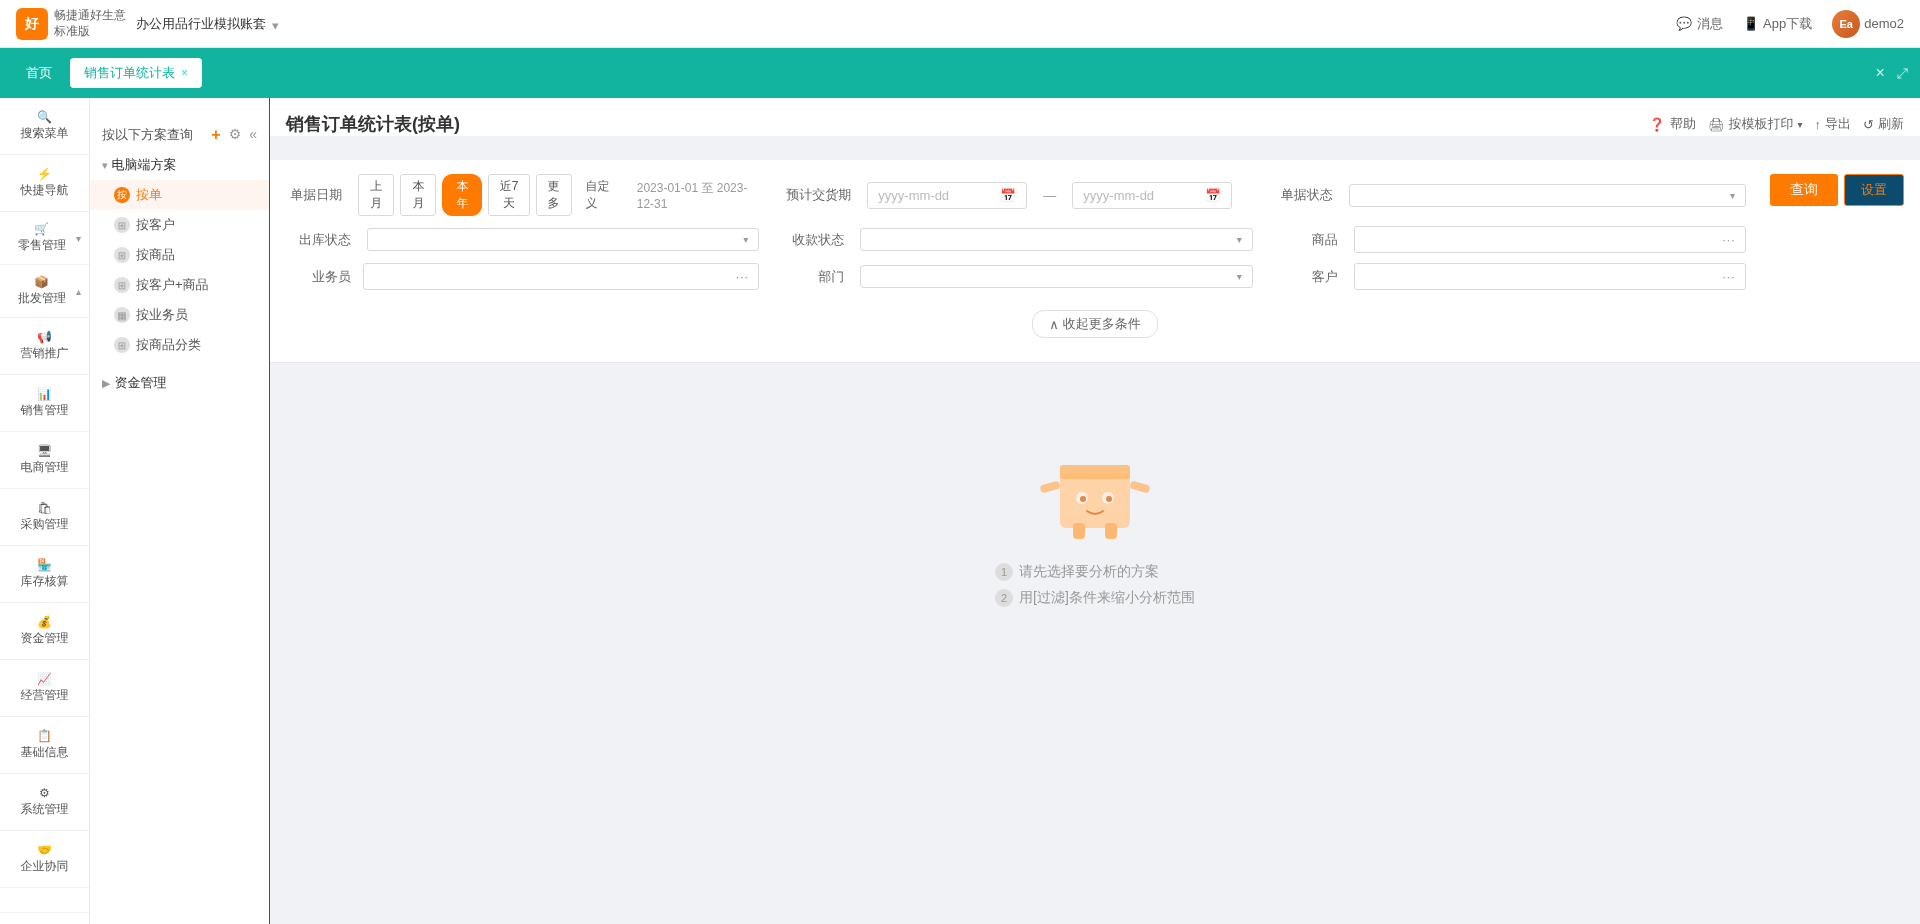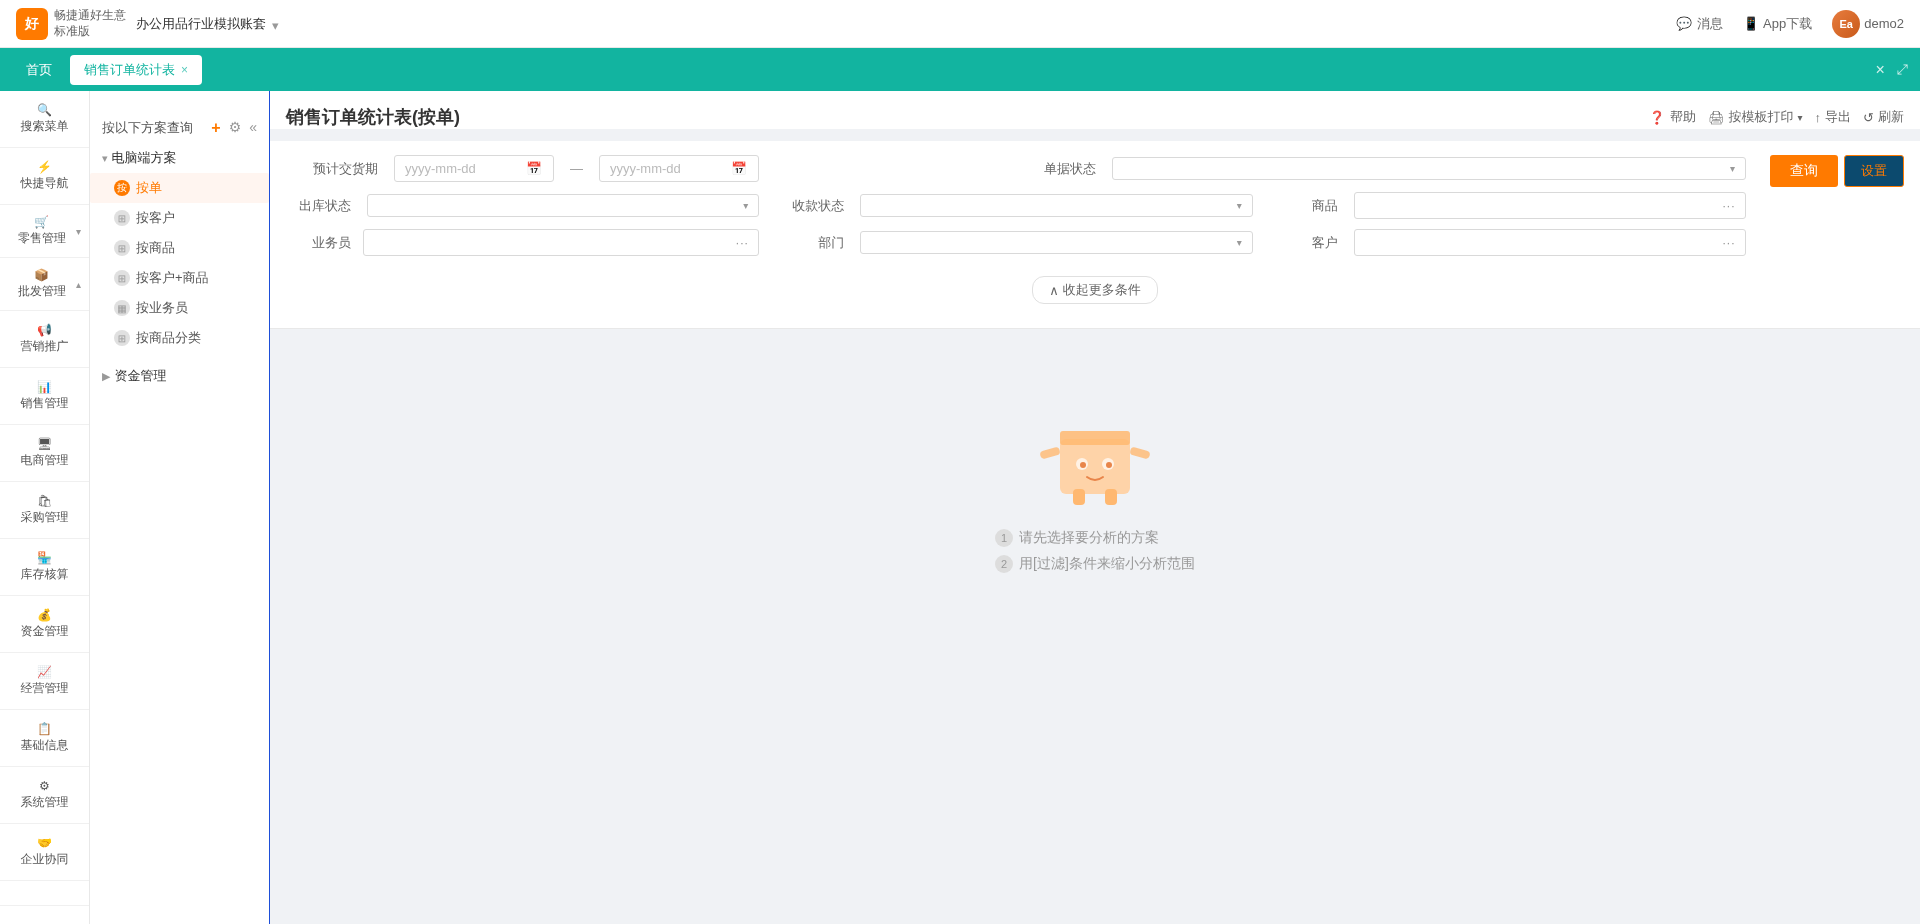--- a/index.html
+++ b/index.html
@@ -21,21 +21,21 @@
     .logo-area { display: flex; align-items: center; gap: 6px; }
     .logo-icon { width: 32px; height: 32px; background: #ff7a00; border-radius: 6px; display: flex; align-items: center; justify-content: center; color: white; font-size: 14px; font-weight: bold; }
     .logo-text { font-size: 12px; color: #666; line-height: 1.3; }
     .breadcrumb-area { display: flex; align-items: flex-end; gap: 6px; font-size: 13px; color: #333; }
     .top-bar-right { display: flex; align-items: center; gap: 20px; font-size: 13px; color: #666; }
     .top-bar-right-item { display: flex; align-items: center; gap: 4px; cursor: pointer; }
     .user-avatar { width: 28px; height: 28px; border-radius: 50%; background: linear-gradient(135deg, #e87c3e, #c85a1a); display: flex; align-items: center; justify-content: center; color: white; font-size: 11px; font-weight: bold; }
 
     
     .nav-tabs {
-      height: 43px;
+      height: 50px;
       background: #12b4a0;
       display: flex;
       align-items: center;
       padding: 0 12px;
       gap: 4px;
     }
     .nav-tab {
       height: 30px;
       padding: 0 14px;
       border-radius: 4px;
@@ -71,21 +71,21 @@
       cursor: pointer;
       font-size: 12px;
       color: #555;
       border-bottom: 1px solid #f0f0f0;
       text-align: center;
       position: relative;
     }
     .sidebar-item .label { margin-top: 1px; font-size: 12px; }
 
     
-    .page-title-bar { display: flex; align-items: center; justify-content: space-between; margin-bottom: 12px; }
+    .page-title-bar { display: flex; align-items: center; justify-content: space-between; margin-bottom: 24px; }
     .page-title { font-size: 18px; font-weight: 600; color: #333; }
     .page-title-actions { display: flex; align-items: center; gap: 12px; font-size: 13px; color: #666; }
     .page-title-action-item { display: flex; align-items: center; gap: 4px; cursor: pointer; }
     .date-shortcuts { display: flex; align-items: center; gap: 6px; }
     .date-shortcut-btn { padding: 3px 8px; border: 1px solid #d9d9d9; border-radius: 3px; cursor: pointer; font-size: 12px; color: #555; background: #fff; }
     .date-shortcut-btn.active { background: #ff7a00; color: #fff; border-color: #ff7a00; border-radius: 10px; padding: 3px 10px; }
     .date-range-text { font-size: 12px; color: #999; margin-left: 8px; }
     .filter-date-input {
       border: 1px solid #d9d9d9;
       border-radius: 3px;
@@ -346,20 +346,32 @@
         </div>
       </div>
     </div>
 
     <div class="top-filter-area">
       <div class="filter-main-row">
         <div class="filter-fields">
 
           <div class="filter-row-line">
 
+            <div class="field-group" style="flex:1;align-items:center;gap:8px;">
+              <span class="field-label">单据日期</span>
+              <div class="date-shortcuts">
+                <button class="date-shortcut-btn">上月</button>
+                <button class="date-shortcut-btn">本月</button>
+                <button class="date-shortcut-btn active">本年</button>
+                <button class="date-shortcut-btn">近7天</button>
+                <button class="date-shortcut-btn">更多</button>
+                <span class="date-shortcut-btn" style="border:none;cursor:pointer;font-size:12px;color:#666;">自定义</span>
+              </div>
+              <span class="date-range-text">2023-01-01 至 2023-12-31</span>
+            </div>
 
             <div class="field-group" style="flex:1;align-items:center;gap:8px;margin-left:20px;">
               <span class="field-label" style="width:72px;">预计交货期</span>
               <div class="filter-date-input">
                 <span style="color:#bbb;flex:1;">yyyy-mm-dd</span>
                 <span style="color:#ff7a00;">📅</span>
               </div>
               <span class="filter-separator">—</span>
               <div class="filter-date-input">
                 <span style="color:#bbb;flex:1;">yyyy-mm-dd</span>

